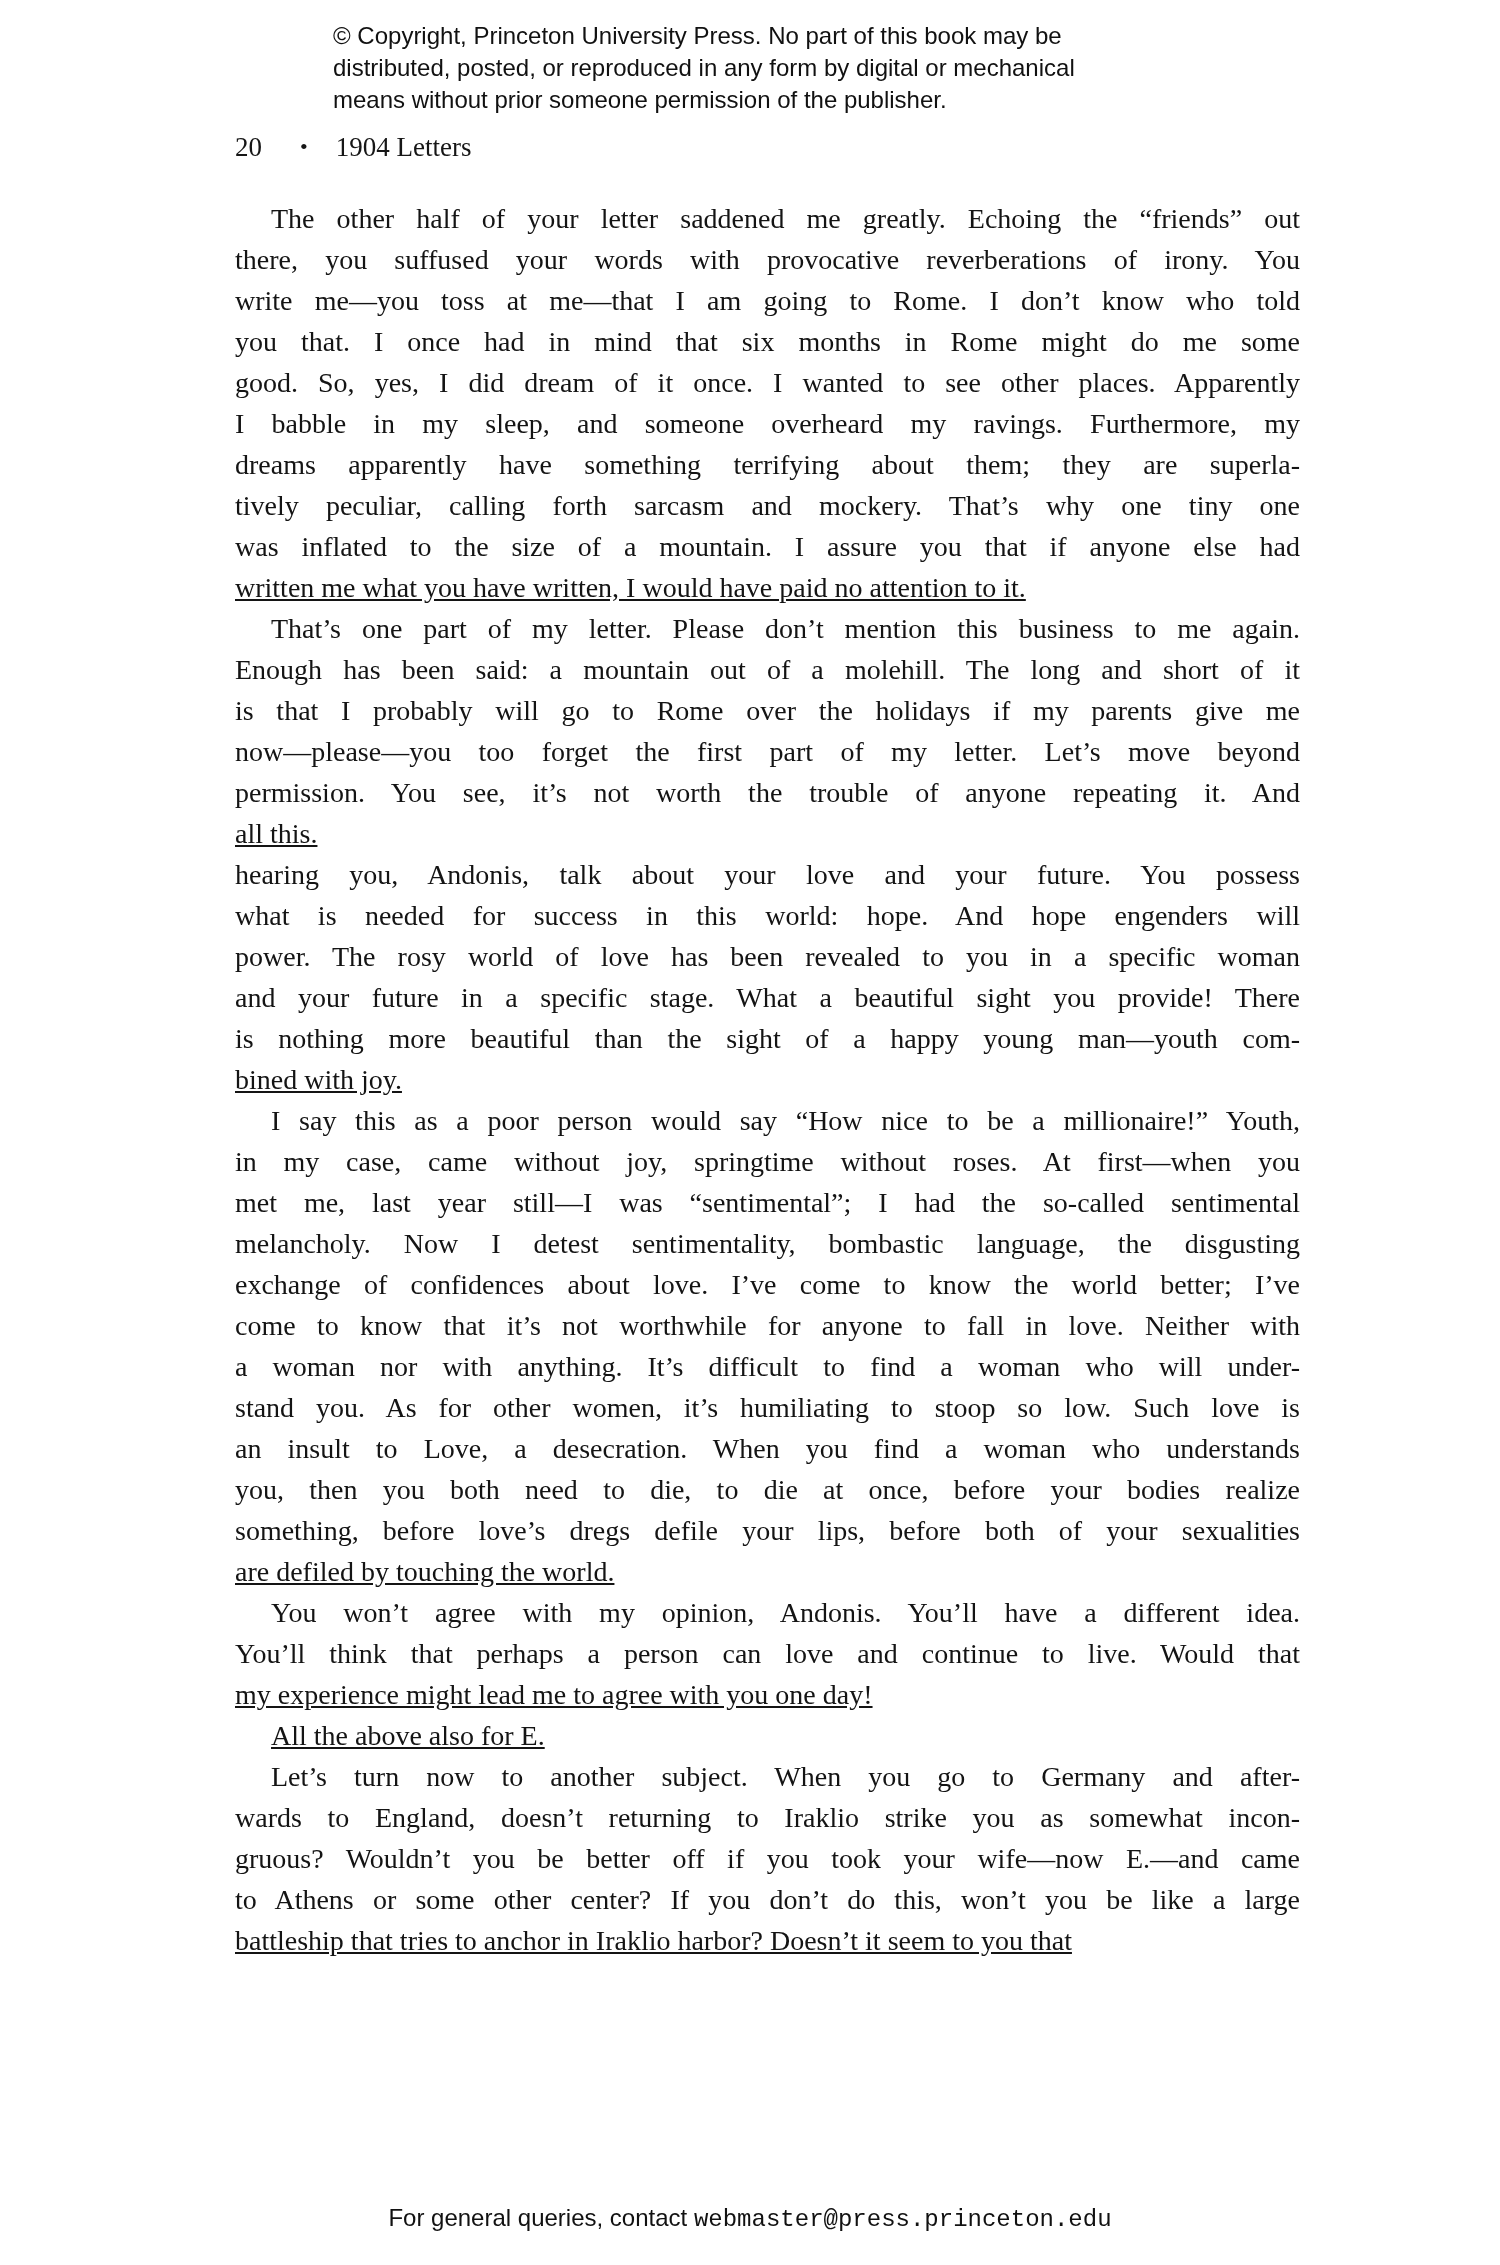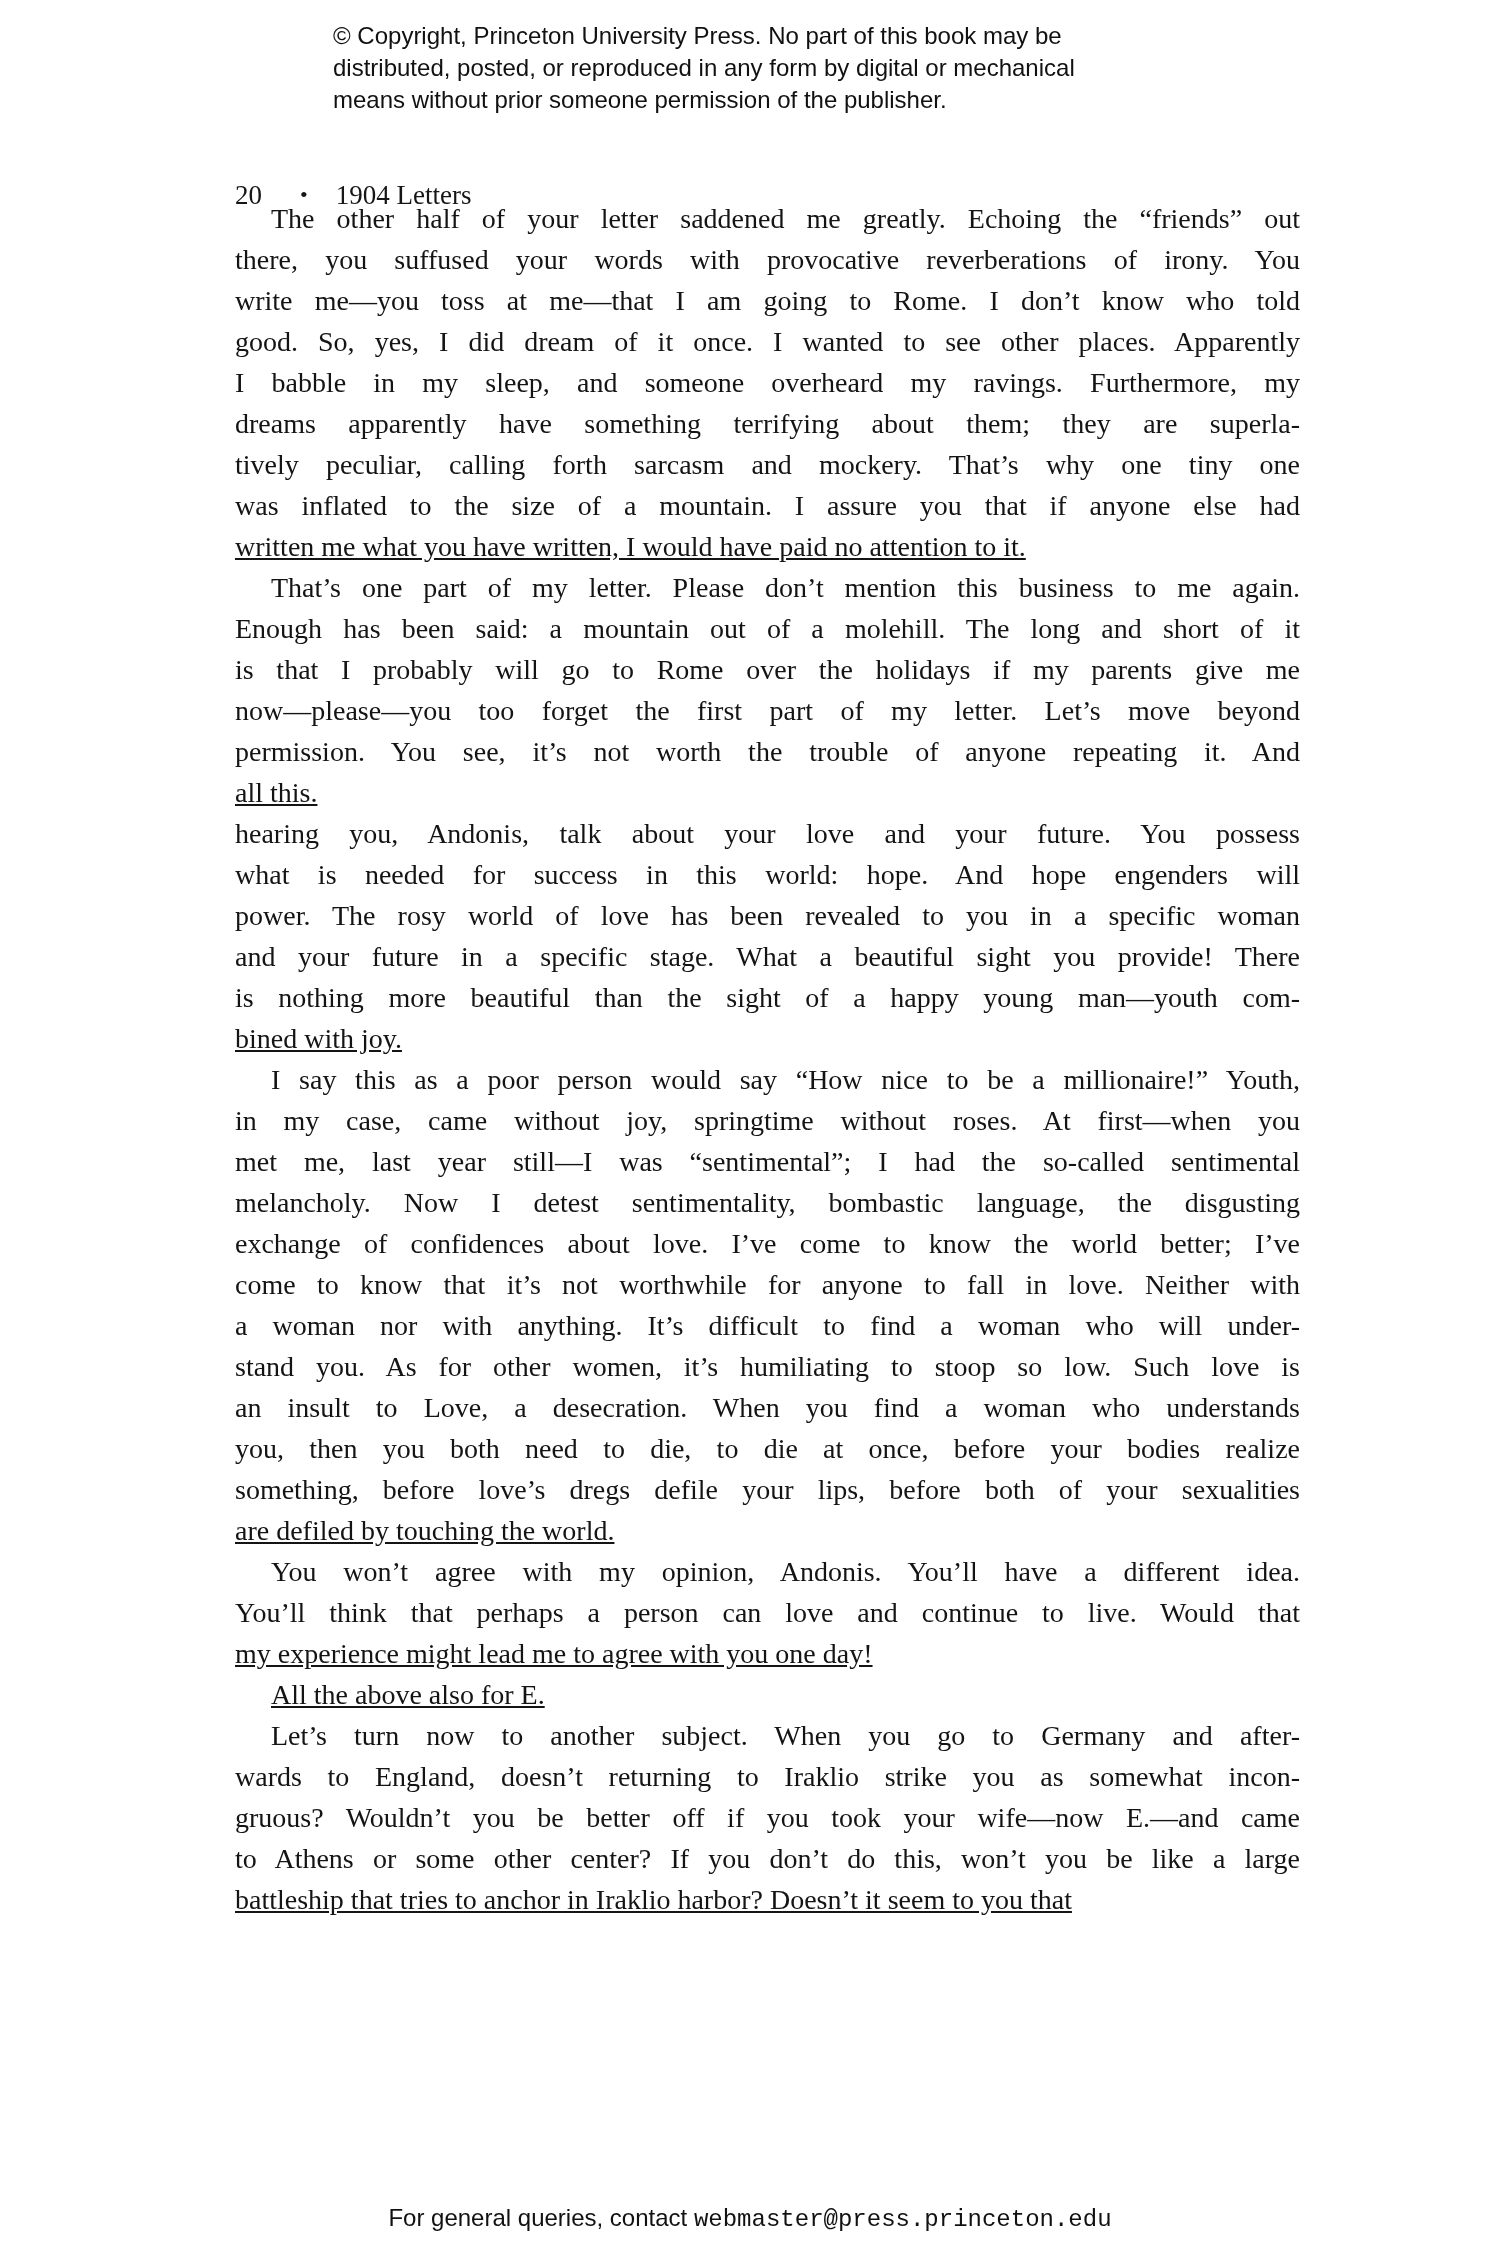--- a/index.html
+++ b/index.html
@@ -25,21 +25,20 @@
   .copyright .cline { white-space: nowrap; }
   .running-header {
     position: absolute;
     left: 235px;
     top: 130px;
     font-family: "Liberation Serif", serif;
     font-size: 27px;
     line-height: 34px;
     color: #161616;
     white-space: nowrap;
-    margin-top: 48px;
   }
   .running-header .pagenum { font-variant-numeric: oldstyle-nums; }
   .running-header .bullet {
     display: inline-block;
     margin: 0 28px 0 38px;
     font-size: 22px;
     vertical-align: 2px;
   }
   .running-header .title { font-variant-numeric: oldstyle-nums; }
   .body-text {
@@ -89,20 +88,21 @@
 
   <div class="running-header">
     <span class="pagenum">20</span><span class="bullet">•</span><span class="title">1904 Letters</span>
   </div>
 
   <div class="body-text">
       <div class="para">
         <div class="line first">The other half of your letter saddened me greatly. Echoing the “friends” out</div>
         <div class="line">there, you suffused your words with provocative reverberations of irony. You</div>
         <div class="line">write me—you toss at me—that I am going to Rome. I don’t know who told</div>
+        <div class="line">you that. I once had in mind that six months in Rome might do me some</div>
         <div class="line">good. So, yes, I did dream of it once. I wanted to see other places. Apparently</div>
         <div class="line">I babble in my sleep, and someone overheard my ravings. Furthermore, my</div>
         <div class="line">dreams apparently have something terrifying about them; they are superla-</div>
         <div class="line">tively peculiar, calling forth sarcasm and mockery. That’s why one tiny one</div>
         <div class="line">was inflated to the size of a mountain. I assure you that if anyone else had</div>
         <div class="line last">written me what you have written, I would have paid no attention to it.</div>
       </div>
       <div class="para">
         <div class="line first">That’s one part of my letter. Please don’t mention this business to me again.</div>
         <div class="line">Enough has been said: a mountain out of a molehill. The long and short of it</div>

